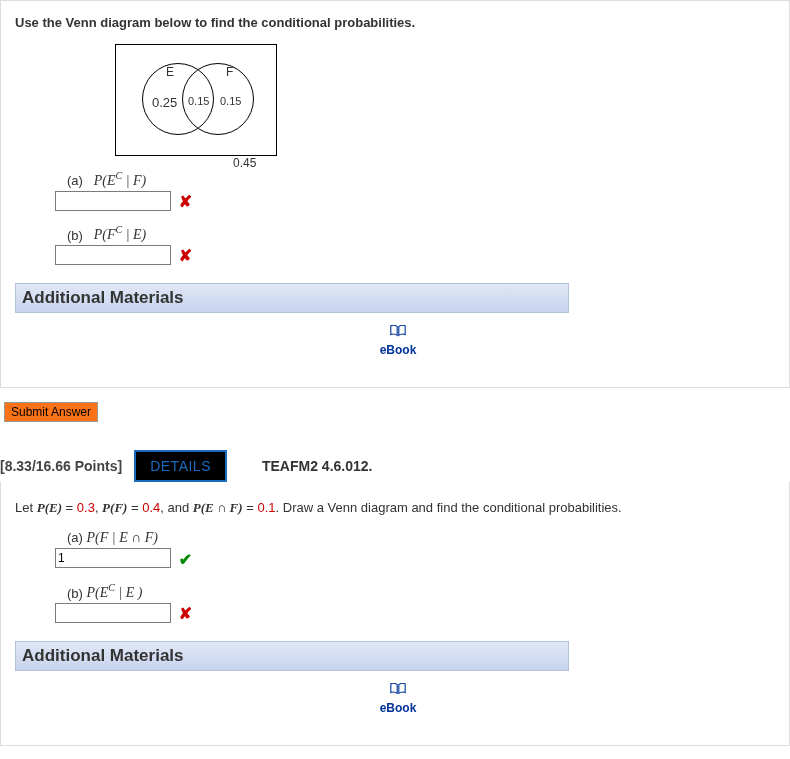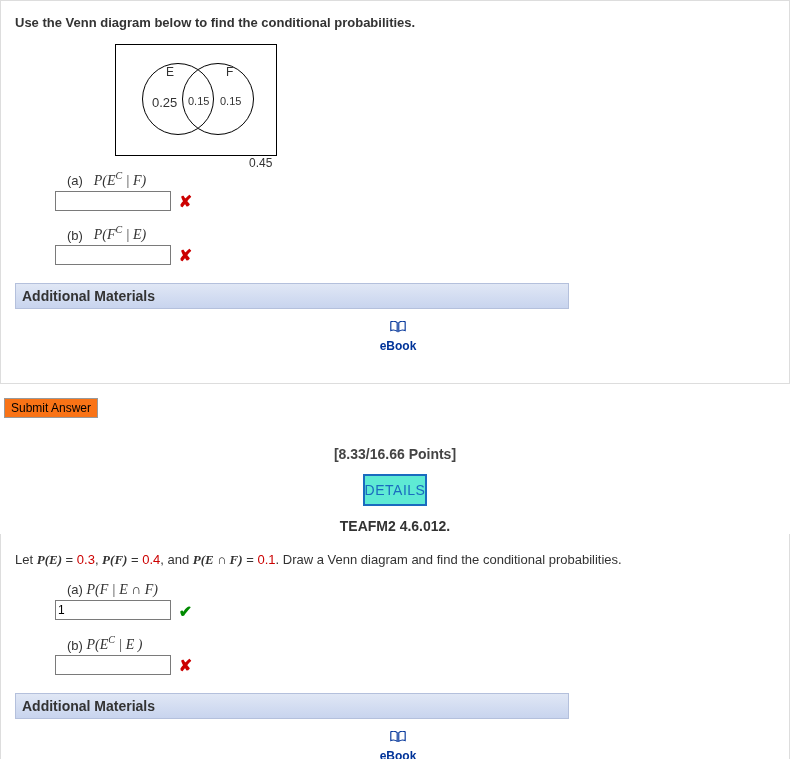--- a/index.html
+++ b/index.html
@@ -43,21 +43,21 @@
   .venn-label {
     position: absolute;
     font-size: 12px;
     font-family: Verdana, sans-serif;
   }
   .lbl-E { top: 20px; left: 50px; }
   .lbl-F { top: 20px; left: 110px; }
   .val-left { top: 50px; left: 36px; font-size: 13px; }
   .val-mid { top: 50px; left: 72px; font-size: 11px; }
   .val-right { top: 50px; left: 104px; font-size: 11px; }
-  .val-out { position: absolute; top: 112px; left: 118px; font-size: 12px; margin-left: 16px; }
+  .val-out { position: absolute; top: 112px; left: 118px; font-size: 12px; }
   .subpart {
     margin: 14px 0 2px 52px;
     font-size: 13px;
   }
   .subpart .plabel {
     font-family: "Times New Roman", serif;
     font-style: italic;
     font-size: 14px;
   }
   .subpart .sup { font-size: 10px; vertical-align: super; font-style: italic; }
@@ -84,21 +84,21 @@
     vertical-align: middle;
   }
   .materials-header {
     background: linear-gradient(#e0e7f5, #c8d4ee);
     border: 1px solid #b4c0dc;
     padding: 4px 6px;
     font-weight: bold;
     color: #333;
     width: 540px;
     margin-top: 18px;
-    font-size: 14px;
+    font-size: 17px;
   }
   .ebook-link {
     display: flex;
     align-items: center;
     gap: 6px;
     margin: 12px 0 20px 6px;
     color: #003399;
     font-weight: bold;
     font-size: 12px;
     cursor: pointer;
@@ -115,41 +115,40 @@
     border: 1px solid #999;
     font-size: 12px;
     padding: 2px 6px;
     cursor: pointer;
   }
   .q-header {
     display: flex;
     align-items: center;
     gap: 12px;
     margin: 10px 0 18px 0;
-    flex-direction: column;
   }
   .points {
     font-weight: bold;
     color: #444;
     font-size: 14px;
   }
   .hbtn {
     border: 2px solid #1a6bbf;
     color: #1a6bbf;
-    background: #5eead4;
-    padding: 6px 0;
+    background: #000000;
+    padding: 6px 14px;
     font-size: 14px;
     letter-spacing: 0.5px;
     cursor: pointer;
   }
   .qref {
     font-weight: bold;
     color: #333;
     font-size: 14px;
-    margin-left: 0;
+    margin-left: 23px;
   }
   .q2-body {
     border: 1px solid #ddd;
     border-top: none;
     padding: 6px 14px 10px 14px;
     margin-top: -18px;
   }
   .q2-text { margin: 12px 0 4px 0; }
   .red { color: #c00; margin-top: 27px; }
   .ital { font-style: italic; font-family: "Times New Roman", serif; font-weight: bold; }

